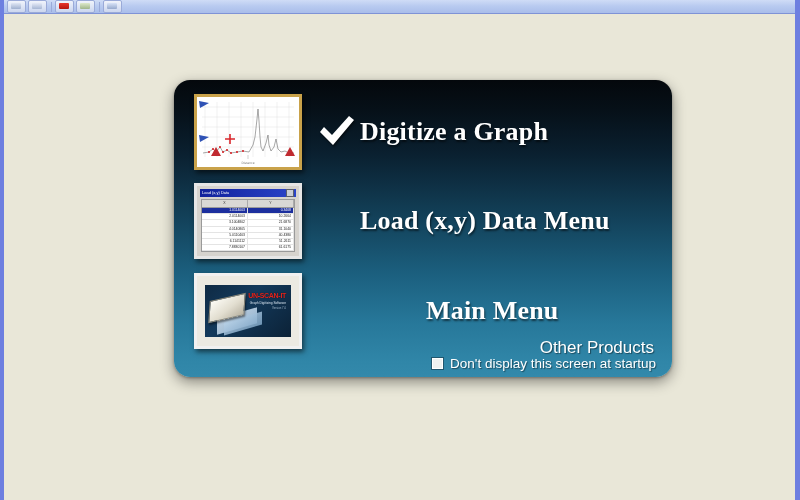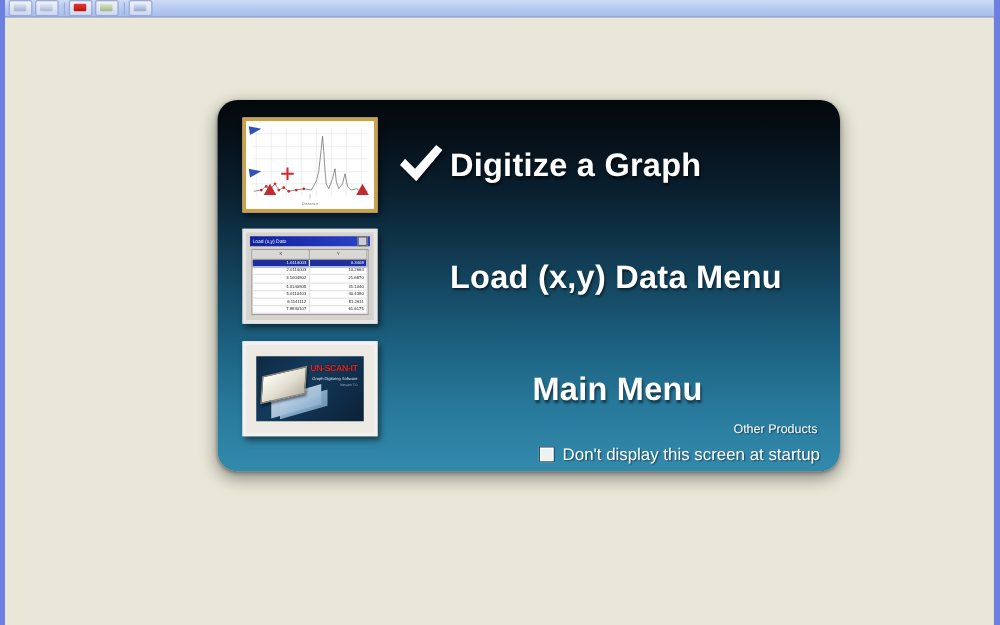--- a/index.html
+++ b/index.html
@@ -222,30 +222,30 @@
   .opt-check svg { display:block; filter: drop-shadow(1px 2px 1px rgba(0,0,0,.55)); }
   .opt-spacer { width: 46px; flex:0 0 auto; margin-left:12px; }
 
   .opt-label {
     font-size: 26px;
     font-weight: bold;
     color: #ffffff;
     text-shadow: 1px 2px 2px rgba(0,0,0,0.55);
     white-space: nowrap;
     letter-spacing: 0.2px;
-    font-family: Liberation Sans, sans-serif;
+    font-family: Liberation Serif, serif;
   }
   #lbl-main { margin-left: 12px; }
 
   
   #other-products {
     position: absolute;
     right: 18px;
     top: 258px;
-    font-size: 10px;
+    font-size: 17px;
     color: #ffffff;
     text-shadow: 1px 1px 1px rgba(0,0,0,0.45);
     white-space: nowrap;
   }
   #startup-row {
     position: absolute;
     right: 16px;
     top: 276px;
     display: flex;
     align-items: center;

